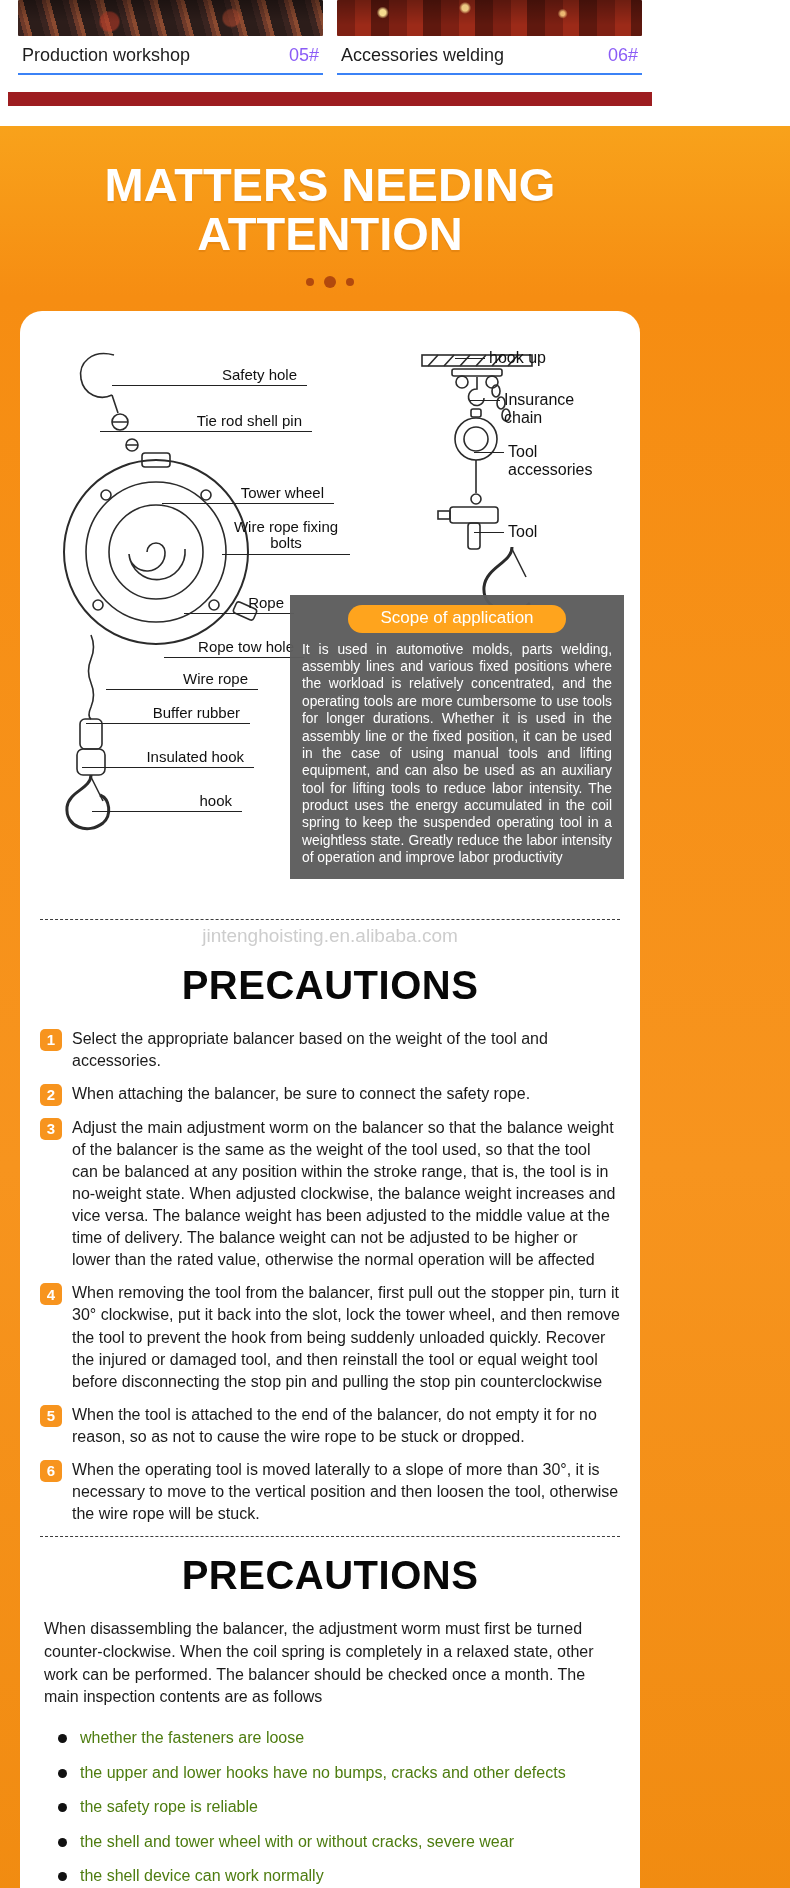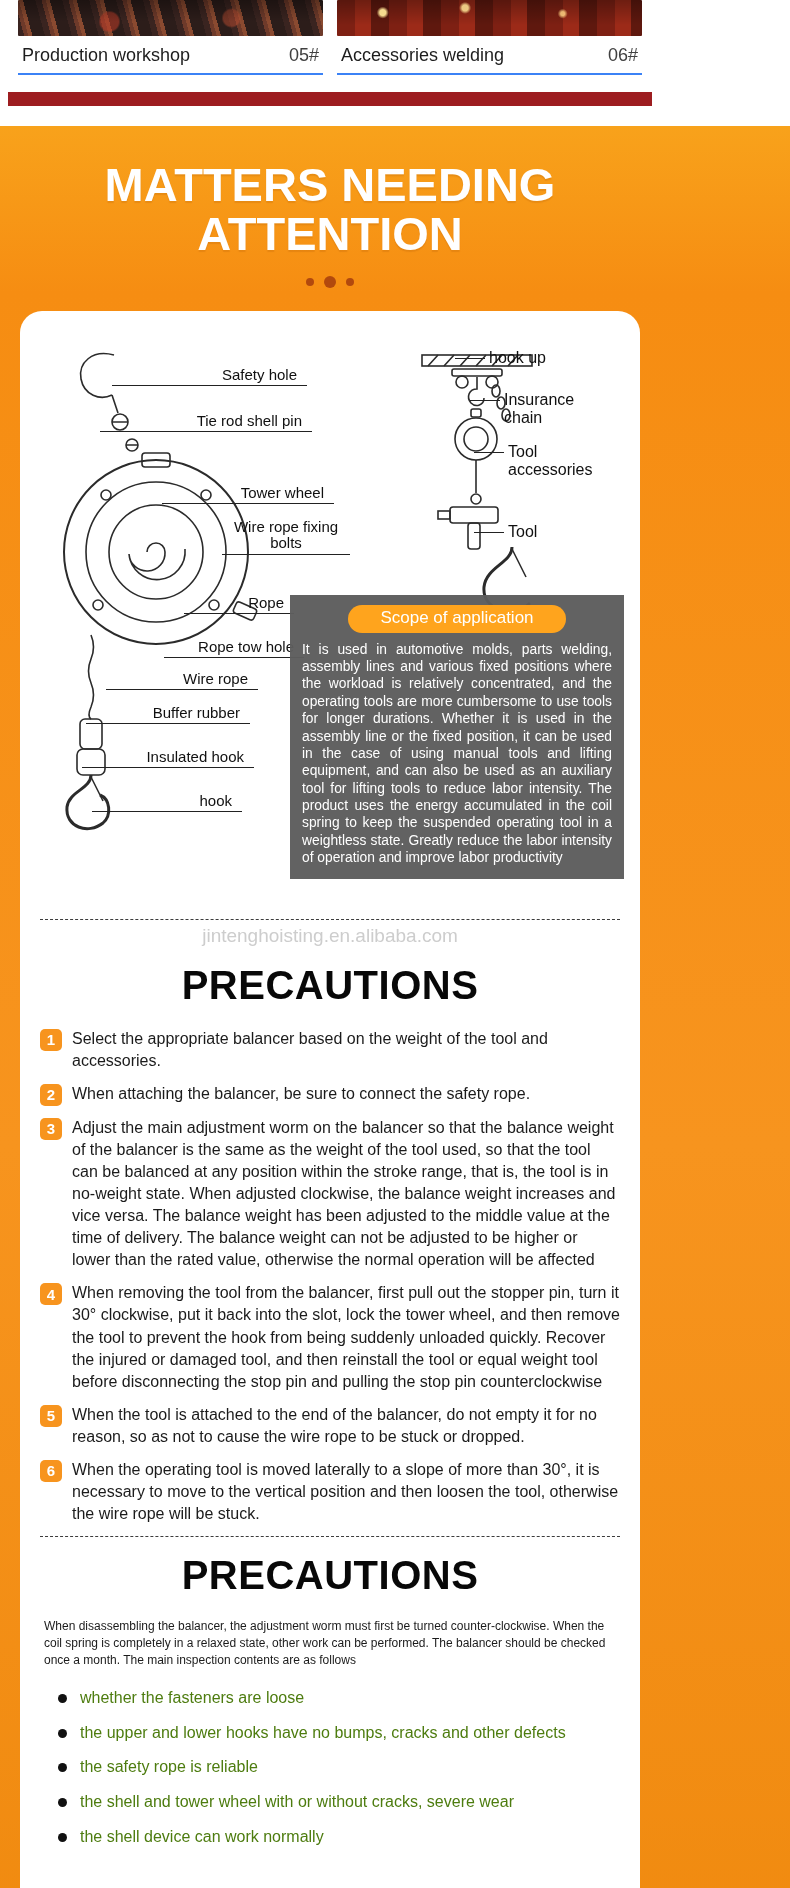--- a/index.html
+++ b/index.html
@@ -26,21 +26,21 @@
       radial-gradient(circle at 15% 35%, rgba(255,230,150,.95) 0 3px, transparent 6px),
       radial-gradient(circle at 42% 22%, rgba(255,230,150,.85) 0 3px, transparent 6px),
       radial-gradient(circle at 74% 38%, rgba(255,210,130,.85) 0 2px, transparent 5px),
       linear-gradient(180deg, rgba(0,0,0,.3), rgba(0,0,0,0) 70%),
       repeating-linear-gradient(90deg, #7e2013 0 18px, #9c2a18 18px 34px, #5f180e 34px 52px);
     background-color:#7e2013;
   }
   .caption-row { display:flex; justify-content:space-between; align-items:center;
     padding:9px 4px 7px 4px; border-bottom:2px solid #3b82f6;
     font-size:18px; color:#1d1d1d; }
-  .caption-row .num { color:#404040; }
+  .caption-row .num { color:#8b5cf6; }
   .red-bar { height:14px; background:#9d1d20; margin:17px 8px 0 8px; }
 
   
   .orange-wrap { width:790px; background:linear-gradient(180deg,#f8a21b 0%, #f68d12 9%, #f7941e 55%, #f08a0f 100%); padding:28px 0 0 0; }
   .banner-title { margin:6px 0 0 0; text-align:center; color:#ffffff;
     font-size:47px; font-weight:bold; letter-spacing:0px; line-height:1.05;
     text-shadow:0 2px 1px rgba(160,80,0,.18); }
   .dots { text-align:center; margin-top:14px; height:14px; }
   .dots i { display:inline-block; border-radius:50%; background:#b2490d; margin:0 5px; vertical-align:middle; }
   .dot-s { width:8px; height:8px; }
@@ -71,21 +71,21 @@
   .big-heading { text-align:center; color:#080808; font-size:40px; font-weight:bold;
     margin:16px 0 20px 0; letter-spacing:0.5px; }
 
   ol.inst { list-style:none; margin:0; padding:0 6px; }
   ol.inst li { display:flex; gap:10px; margin-bottom:11px; }
   .badge { flex:none; width:22px; height:22px; margin-top:1px; background:#f7941e; color:#ffffff;
     border-radius:5px; font-size:15px; font-weight:bold;
     display:flex; align-items:center; justify-content:center; }
   ol.inst p { margin:0; font-size:16px; line-height:1.38; color:#1b1b1b; }
 
-  .intro { margin:4px 10px 18px 10px; font-size:12px; line-height:1.42; color:#1b1b1b; }
+  .intro { margin:4px 10px 18px 10px; font-size:16px; line-height:1.42; color:#1b1b1b; }
 
   ul.bullets { list-style:none; margin:0; padding:0 10px 0 24px; }
   ul.bullets li { display:flex; gap:13px; margin-bottom:13px; }
   .bdot { flex:none; width:9px; height:9px; border-radius:50%; background:#111; margin-top:7px; }
   ul.bullets span.btext { font-size:16px; line-height:1.35; color:#4d7c0f; }
 </style>
 </head>
 <body>
 
 <div class="page">

